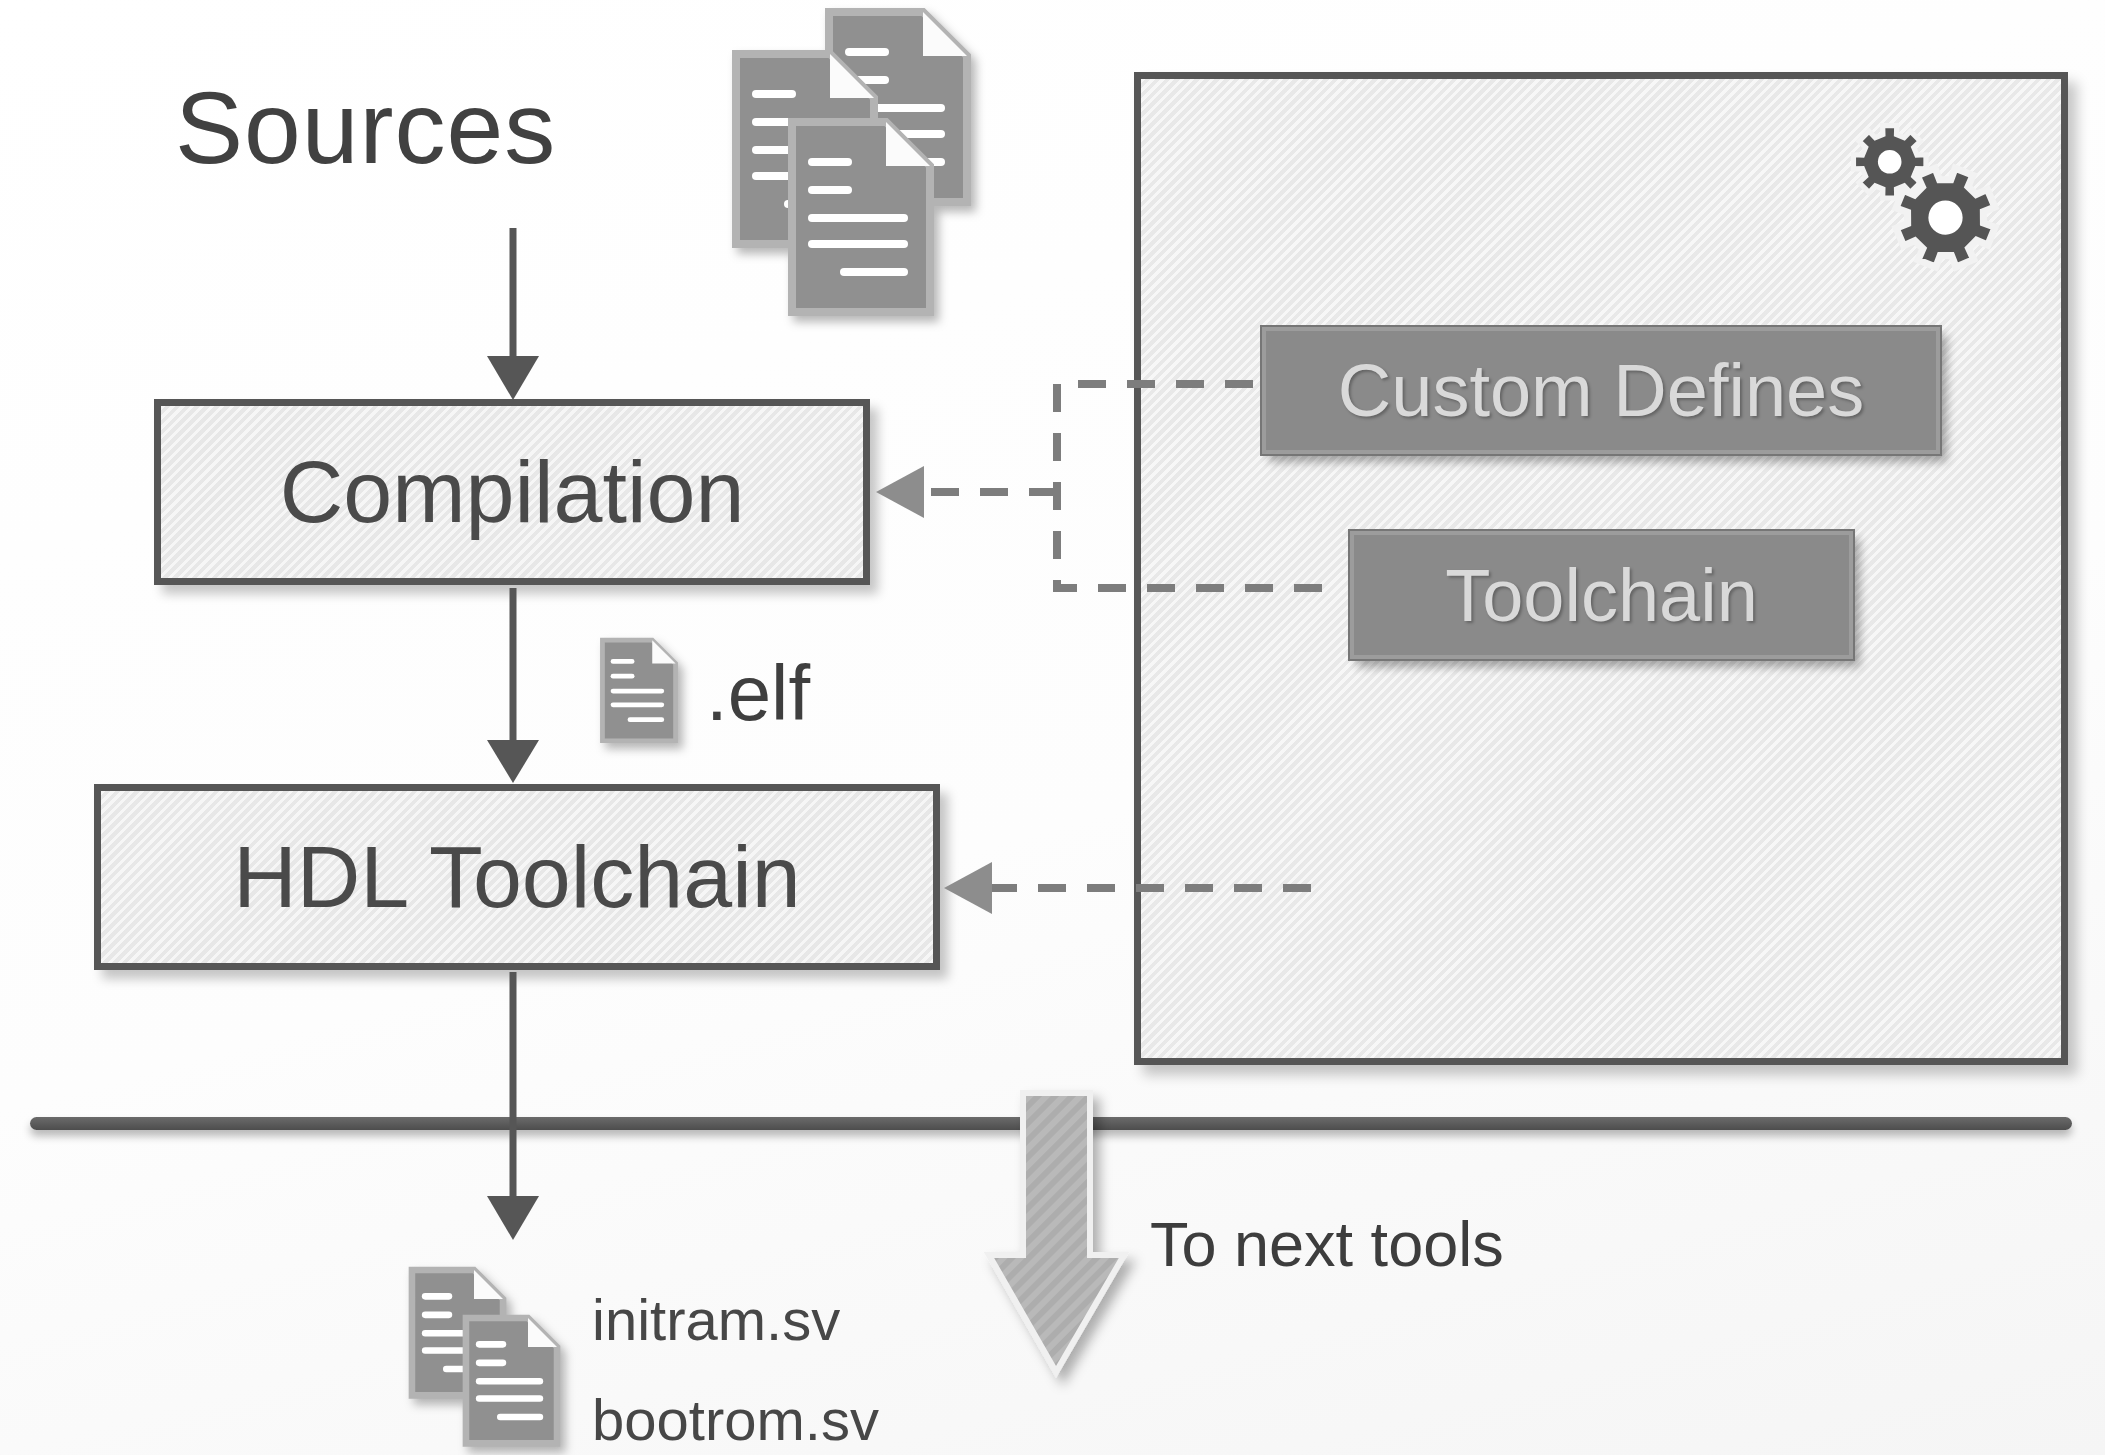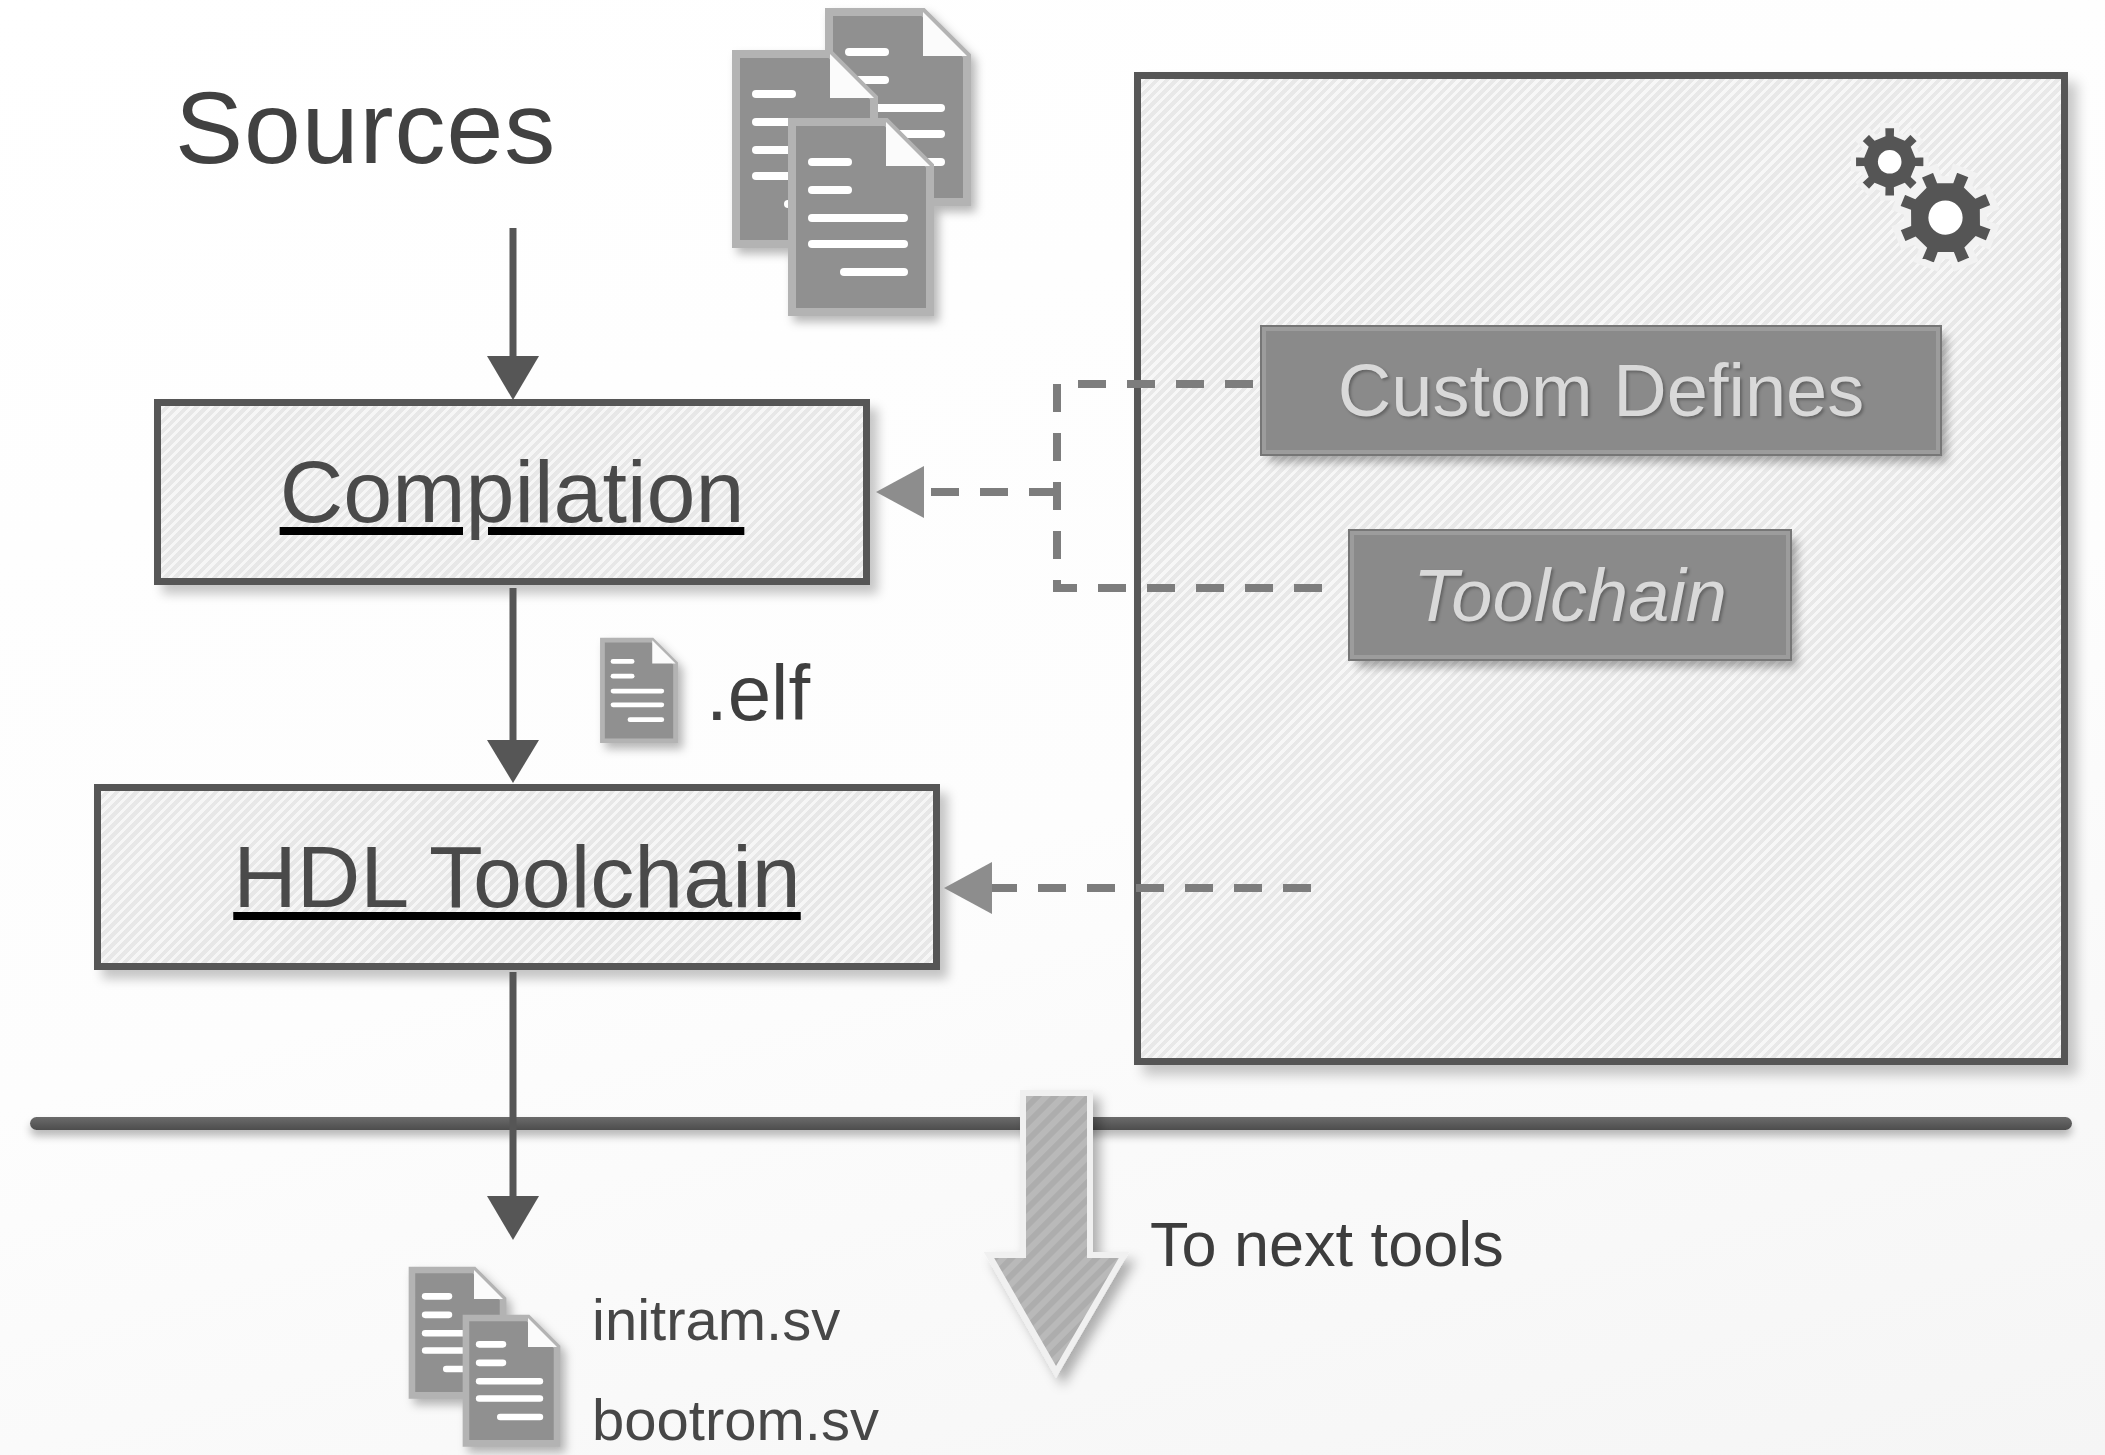--- a/index.html
+++ b/index.html
@@ -8,21 +8,20 @@
     position:relative;width:2105px;height:1455px;overflow:hidden;
     background:linear-gradient(165deg,#ffffff 0%,#fdfdfd 55%,#f5f5f5 100%);
   }
   .abs{position:absolute;}
   .big-label{font-size:102px;color:#414141;letter-spacing:1px;white-space:nowrap;}
   .stage-box{
     position:absolute;display:flex;align-items:center;justify-content:center;
     box-sizing:border-box;border:7px solid #565656;
     background:#ececec repeating-linear-gradient(135deg, rgba(255,255,255,.55) 0 3px, rgba(0,0,0,0.02) 3px 7px);
     box-shadow:8px 9px 10px rgba(0,0,0,0.22);
-    text-decoration:underline;
   }
   .stage-label{font-size:88px;color:#4a4a4a;white-space:nowrap;}
   #recipe-panel{
     position:absolute;left:1134px;top:72px;width:934px;height:993px;
     box-sizing:border-box;border:7px solid #565656;
     background:#ededed repeating-linear-gradient(135deg, rgba(255,255,255,.55) 0 3px, rgba(0,0,0,0.02) 3px 7px);
     box-shadow:9px 10px 12px rgba(0,0,0,0.22);
   }
   .recipe-btn{
     position:absolute;display:flex;align-items:center;justify-content:center;
@@ -94,21 +93,21 @@
       </g>
       <g transform="translate(120,114) scale(1.12) rotate(22)">
         <polygon fill="#555555" stroke="#f2f2f2" stroke-width="7" points="49.1,-9.5 49.1,9.5 36.9,9.2 32.6,19.6 41.5,28 28,41.5 19.6,32.6 9.2,36.9 9.5,49.1 -9.5,49.1 -9.2,36.9 -19.6,32.6 -28,41.5 -41.5,28 -32.6,19.6 -36.9,9.2 -49.1,9.5 -49.1,-9.5 -36.9,-9.2 -32.6,-19.6 -41.5,-28 -28,-41.5 -19.6,-32.6 -9.2,-36.9 -9.5,-49.1 9.5,-49.1 9.2,-36.9 19.6,-32.6 28,-41.5 41.5,-28 32.6,-19.6 36.9,-9.2"></polygon>
         <circle cx="0" cy="0" r="17" fill="#ffffff"></circle>
       </g>
     </svg>
 
     <div class="recipe-btn" style="left:121px;top:248px;width:678px;height:127px;">
       <span>Custom Defines</span>
     </div>
-    <div class="recipe-btn" style="left:209px;top:452px;width:440px;height:128px;font-style:italic;">
+    <div class="recipe-btn" style="left:209px;top:452px;width:503px;height:128px;">
       <span>Toolchain</span>
     </div>
   </div>
 
   <div class="stage-box" style="left:154px;top:399px;width:716px;height:186px;">
     <span class="stage-label">Compilation</span>
   </div>
   <div class="stage-box" style="left:94px;top:784px;width:846px;height:186px;">
     <span class="stage-label">HDL Toolchain</span>
   </div>

